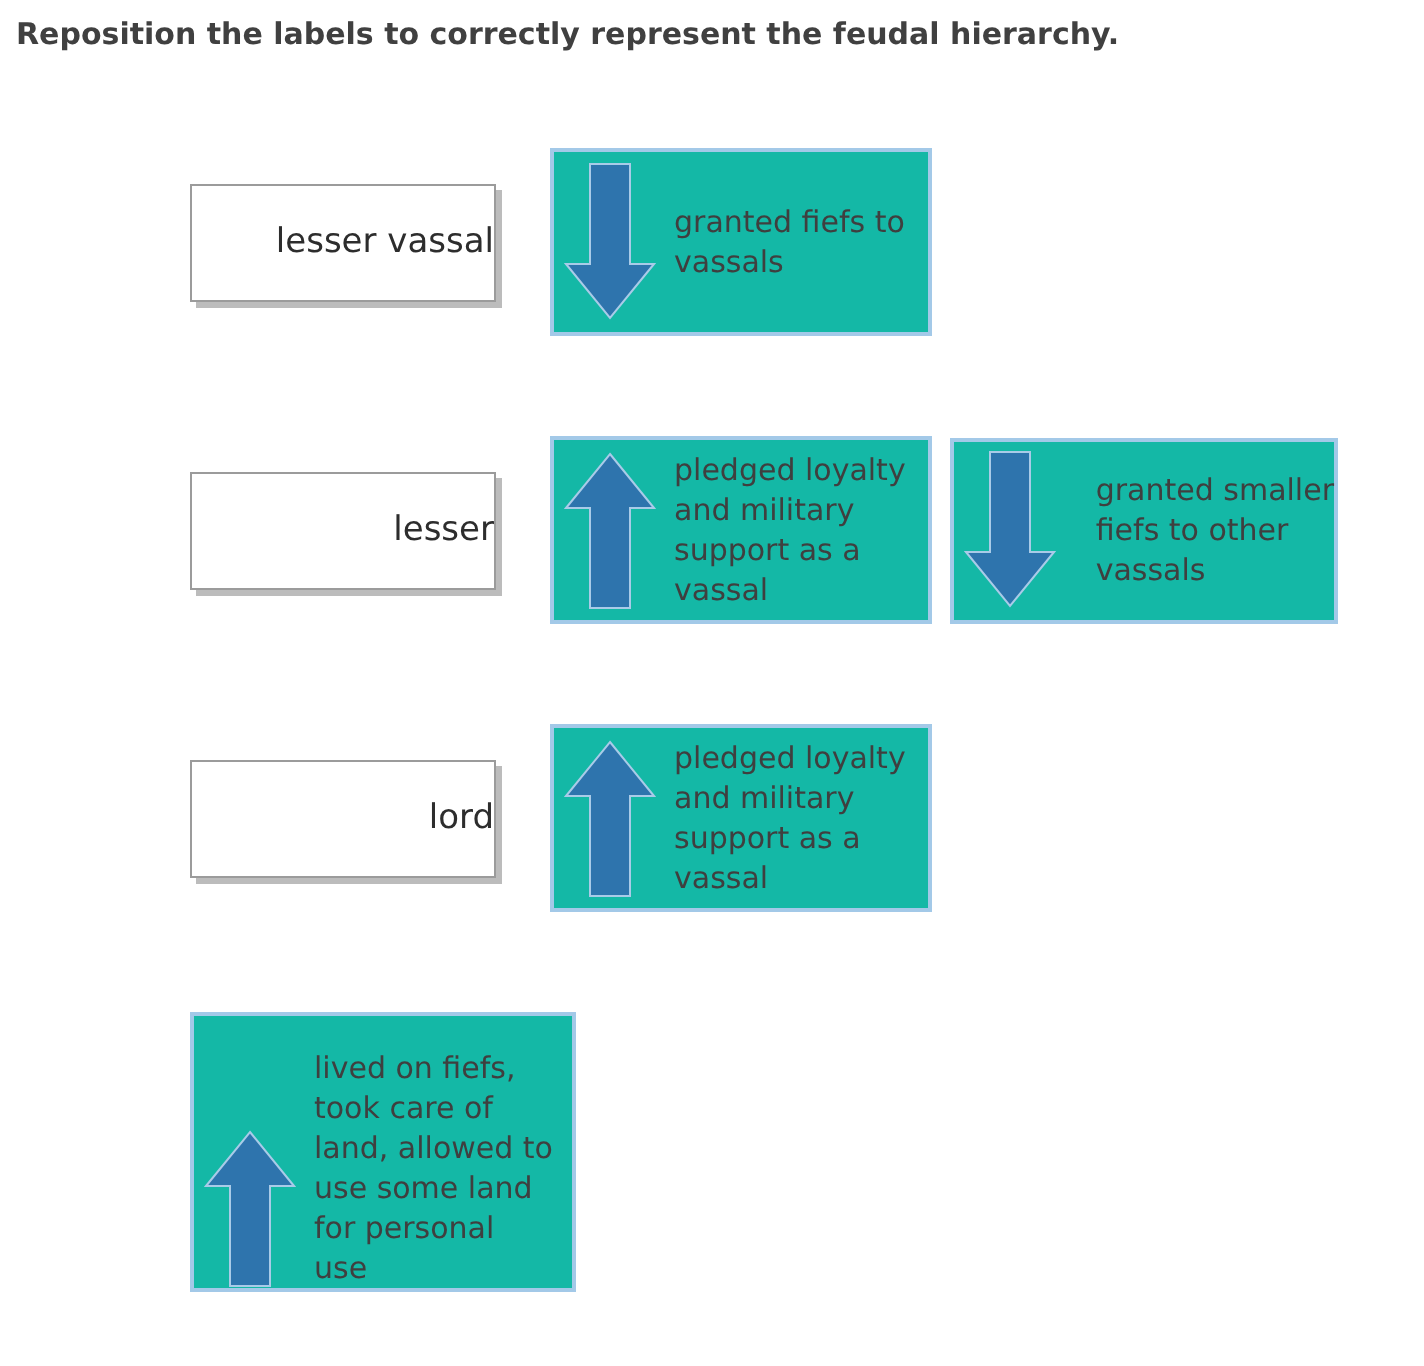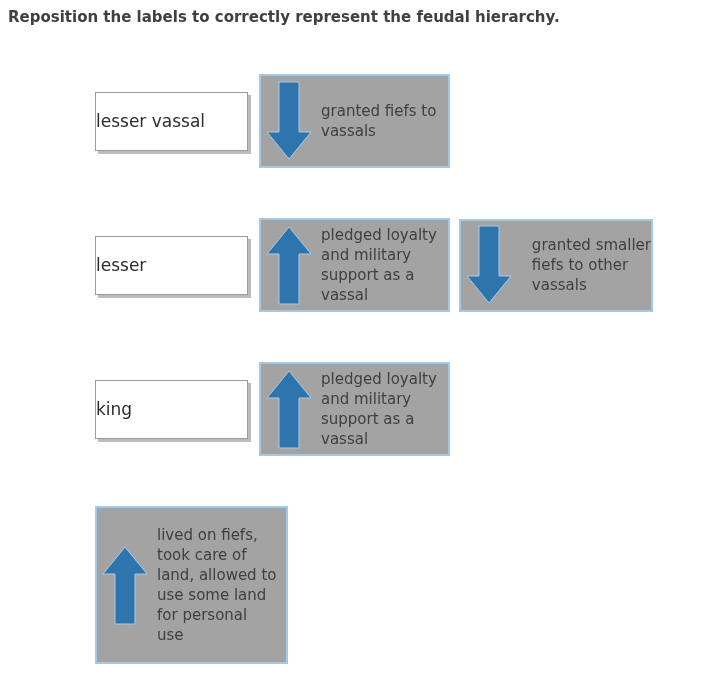--- a/index.html
+++ b/index.html
@@ -28,42 +28,42 @@
   }
   .row:last-child { margin-bottom: 0; }
   .label-card {
     box-sizing: border-box;
     width: 153px; height: 59px;
     background: #ffffff;
     border: 1px solid #9b9b9b;
     box-shadow: 3px 3px 0 #bcbcbc;
     display: flex;
     align-items: center;
-    justify-content: flex-start;
-    margin-right: 11px;
+    justify-content: flex-end;
+    margin-right: 27px;
     flex: 0 0 auto;
     cursor: move;
   }
   .label-card .label-text {
     font-size: 17px;
     color: #2d2d2d;
   }
   .arrow-box {
     box-sizing: border-box;
     width: 191px; height: 94px;
-    background: #a3a3a3;
+    background: #14b8a6;
     border: 2px solid var(--box-border, #a3c9e8);
     display: flex;
     align-items: center;
     padding-left: 5px;
     margin-right: 9px;
     flex: 0 0 auto;
   }
   .arrow-box.wide { width: 194px; height: 93px; justify-content: space-between; }
-  .arrow-box.tall { width: 193px; height: 158px; }
+  .arrow-box.tall { width: 193px; height: 140px; align-items: flex-end; }
   .arrow-icon {
     width: 46px; height: 80px;
     flex: 0 0 auto;
   }
   .arrow-icon polygon {
     fill: var(--arrow-fill, #2e74ad);
     stroke: var(--arrow-outline, #a9cbe8);
     stroke-width: 1;
   }
   .relation-text {
@@ -112,21 +112,21 @@
         <polygon points="13,1 33,1 33,51 45,51 23,78 1,51 13,51"></polygon>
       </svg>
       <div class="relation-text">granted smaller
 fiefs to other
 vassals</div>
     </div>
   </div>
 
   <div class="row">
     <div class="label-card">
-      <span class="label-text">king</span>
+      <span class="label-text">lord</span>
     </div>
     <div class="arrow-box">
       <svg class="arrow-icon" viewBox="0 0 46 80">
         <polygon points="23,2 45,29 33,29 33,79 13,79 13,29 1,29"></polygon>
       </svg>
       <div class="relation-text">pledged loyalty
 and military
 support as a
 vassal</div>
     </div>

